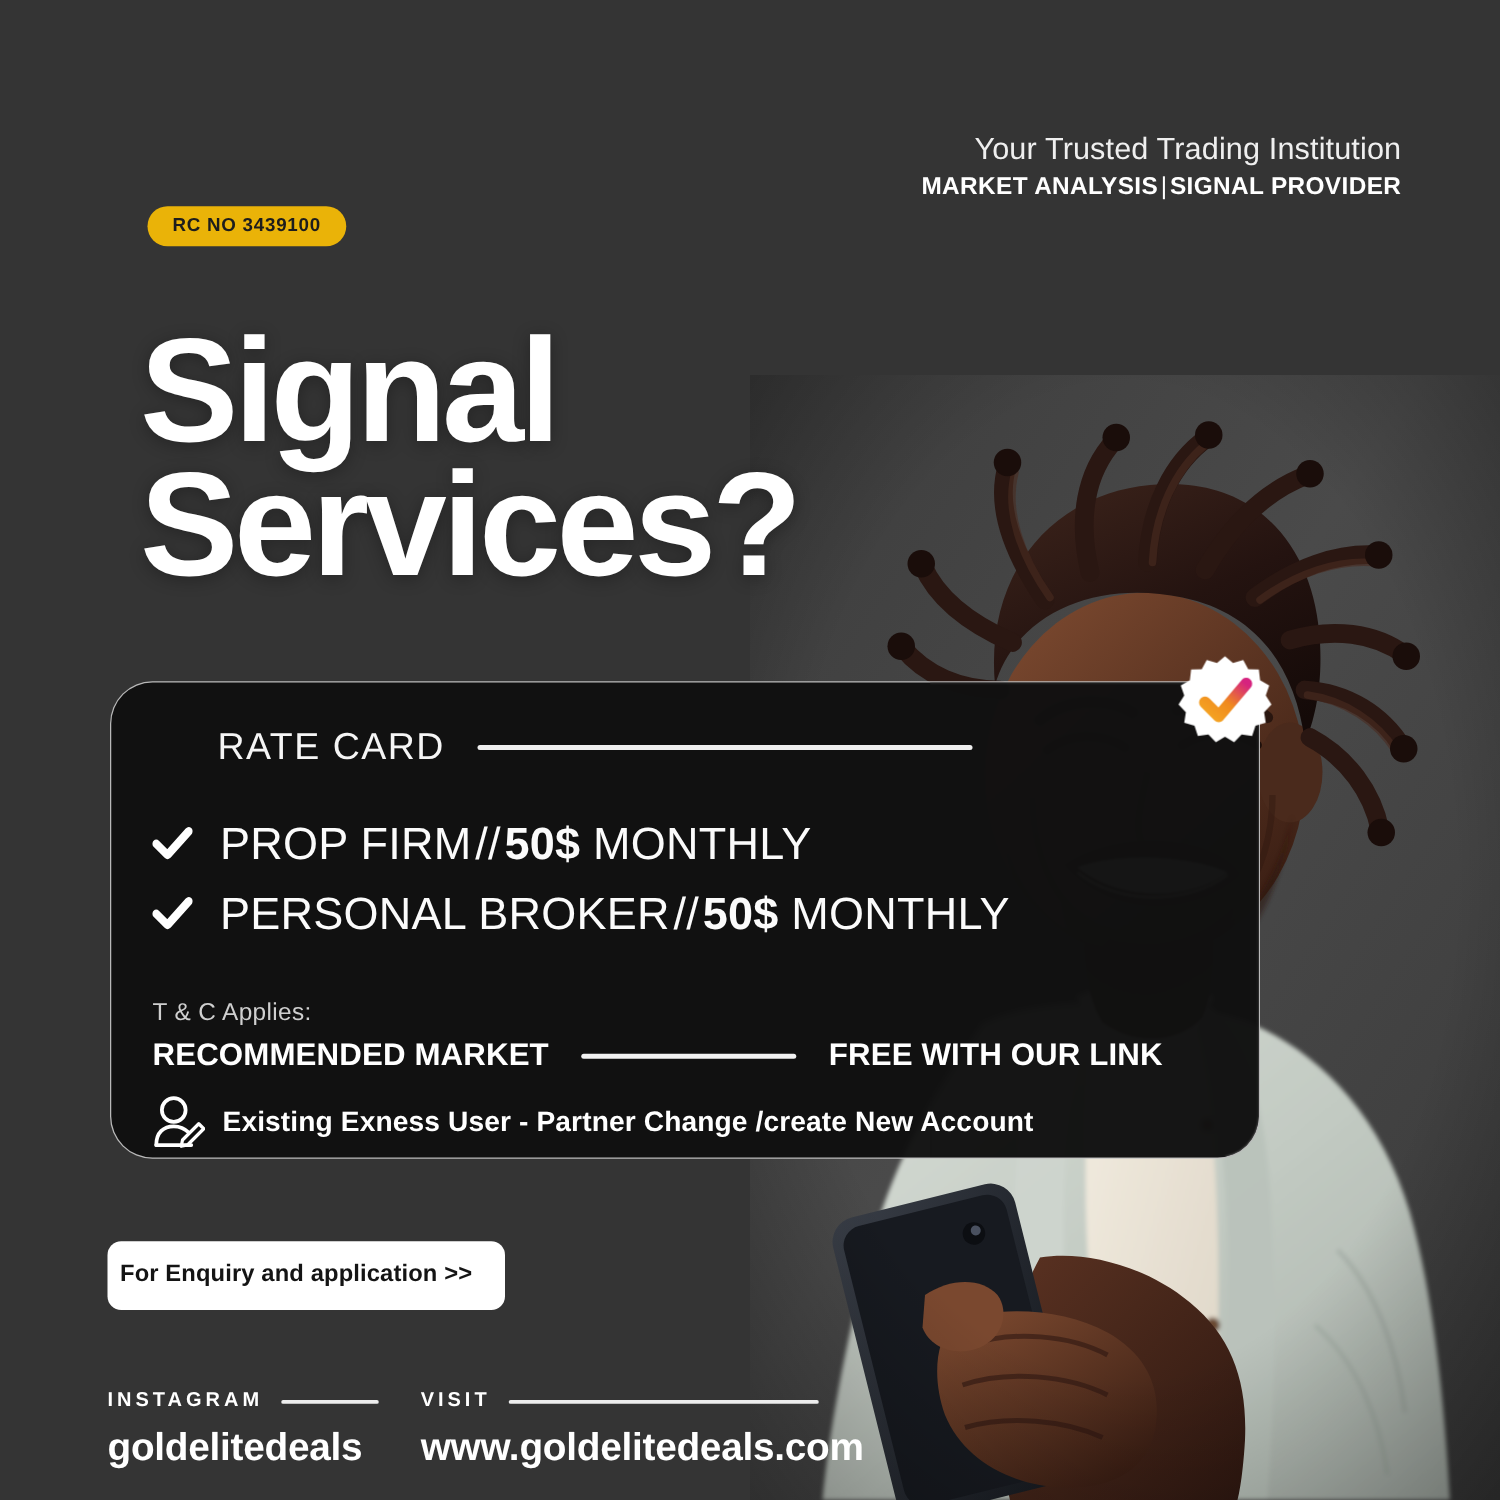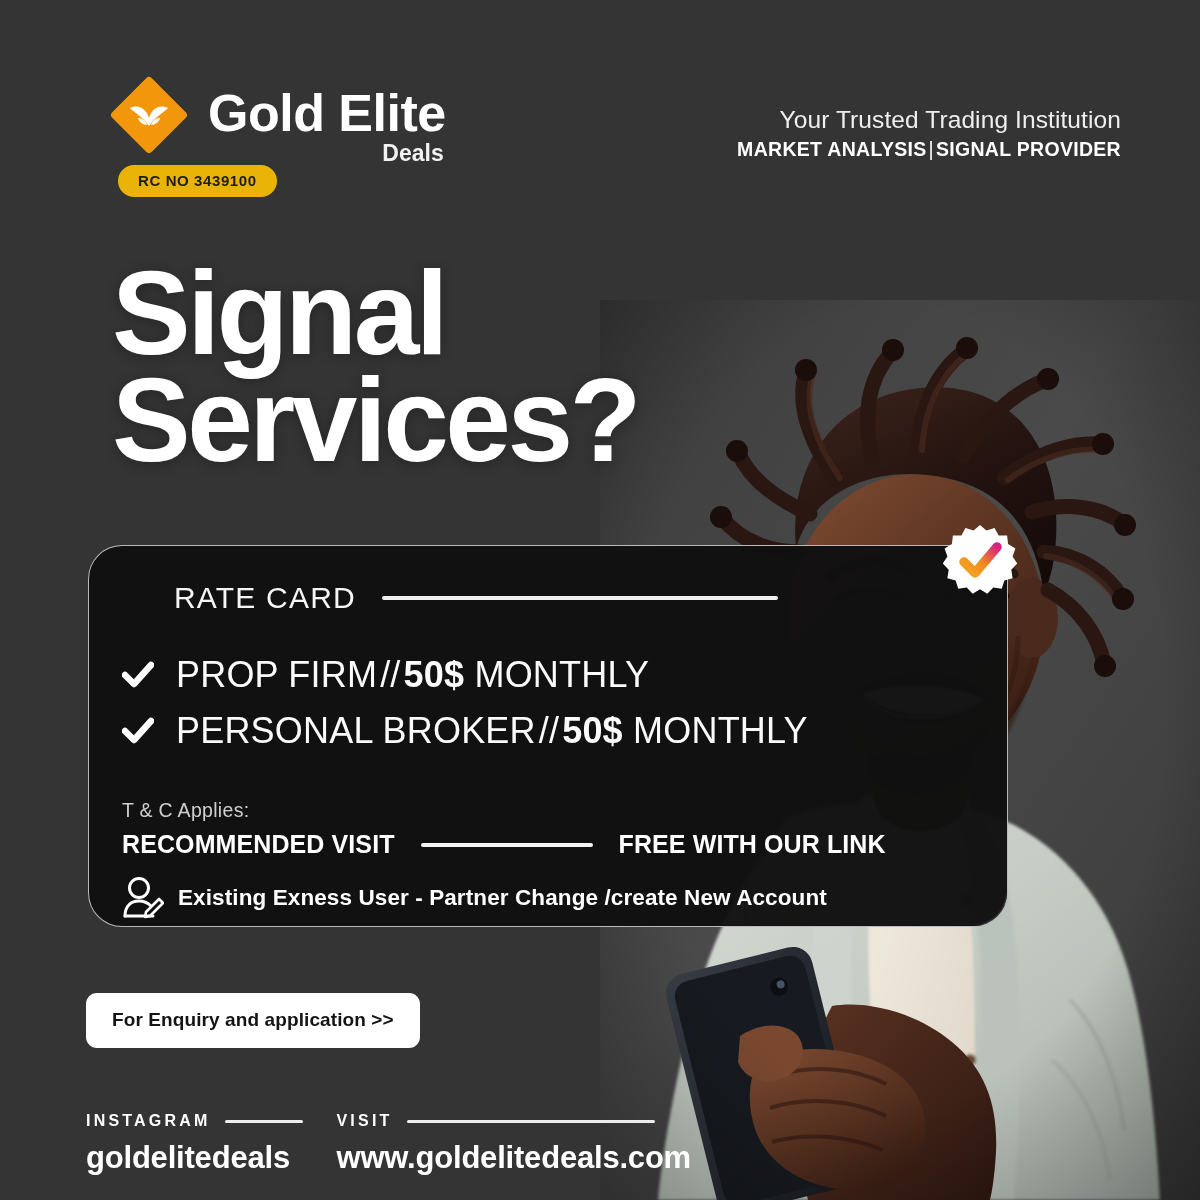--- a/index.html
+++ b/index.html
@@ -180,21 +180,21 @@
     z-index:7;
   }
   .verified-badge svg { display:block; width:76px; height:76px; }
 
   
   .cta-button {
     position:absolute;
     left:86px; top:993px;
     background:#ffffff;
     border-radius:11px;
-    padding:16px 26px 17px 26px;
+    padding:16px 26px 17px 10px;
     font-size:19px; font-weight:700; color:#141414;
     letter-spacing:0.1px; white-space:nowrap;
     z-index:6;
     cursor:pointer;
   }
 
   .footer {
     position:absolute;
     left:86px; top:1112px;
     display:flex; align-items:flex-start; gap:34px;
@@ -386,35 +386,20 @@
         </g>
 
         <path d="M140 736 C160 722 186 722 198 736 C208 750 202 770 184 778
                  C164 786 144 778 138 762 Z" fill="#7a482f"></path>
       </g>
 
       <rect width="600" height="900" fill="url(#vign)"></rect>
     </svg>
   </div>
 
-  <div class="brand">
-    <div class="logo-diamond">
-      <svg viewBox="0 0 82 82" xmlns="http://www.w3.org/2000/svg">
-        <rect x="13" y="13" width="56" height="56" rx="4" transform="rotate(45 41 41)" fill="#F2970B"></rect>
-        <path d="M22 34 C30 30 38 34 41 44 C44 34 52 30 60 34
-                 C54 40 47 43 41 52 C35 43 28 40 22 34 Z" fill="#ffffff"></path>
-        <path d="M30 44 C34 44 38 47 39 51 C35 51 31 48 30 44 Z" fill="#ffffff"></path>
-        <path d="M52 44 C48 44 44 47 43 51 C47 51 51 48 52 44 Z" fill="#ffffff"></path>
-      </svg>
-    </div>
-    <div class="brand-text">
-      <div class="brand-main">Gold Elite</div>
-      <div class="brand-sub">Deals</div>
-    </div>
-  </div>
 
   <div class="rc-badge">RC NO 3439100</div>
 
   <div class="tagline">
     <div class="tagline-1">Your Trusted Trading Institution</div>
     <div class="tagline-2">
       <span>MARKET ANALYSIS</span><span class="bar">|</span><span>SIGNAL PROVIDER</span>
     </div>
   </div>
 
@@ -454,21 +439,21 @@
           <span class="rc-item-text">
             <span>PERSONAL BROKER</span><span class="slash">//</span><b>50$</b> <span>MONTHLY</span>
           </span>
         </div>
 
       </div>
 
       <div class="tc-label">T &amp; C Applies:</div>
 
       <div class="broker-row">
-        <span class="broker-left">RECOMMENDED VISIT</span>
+        <span class="broker-left">RECOMMENDED MARKET</span>
         <span class="broker-line"></span>
         <span class="broker-right">FREE WITH OUR LINK</span>
       </div>
 
       <div class="exness-row">
         <span class="user-edit-icon">
           <svg viewBox="0 0 42 44" xmlns="http://www.w3.org/2000/svg">
             <circle cx="17" cy="12" r="9.5" stroke="#ffffff" stroke-width="3" fill="none"></circle>
             <path d="M3 40 C3 30 9 25 17 25 C22 25 26 27 29 30" stroke="#ffffff" stroke-width="3" fill="none" stroke-linecap="round"></path>
             <path d="M3 40 L31 40" stroke="#ffffff" stroke-width="3" stroke-linecap="round"></path>

